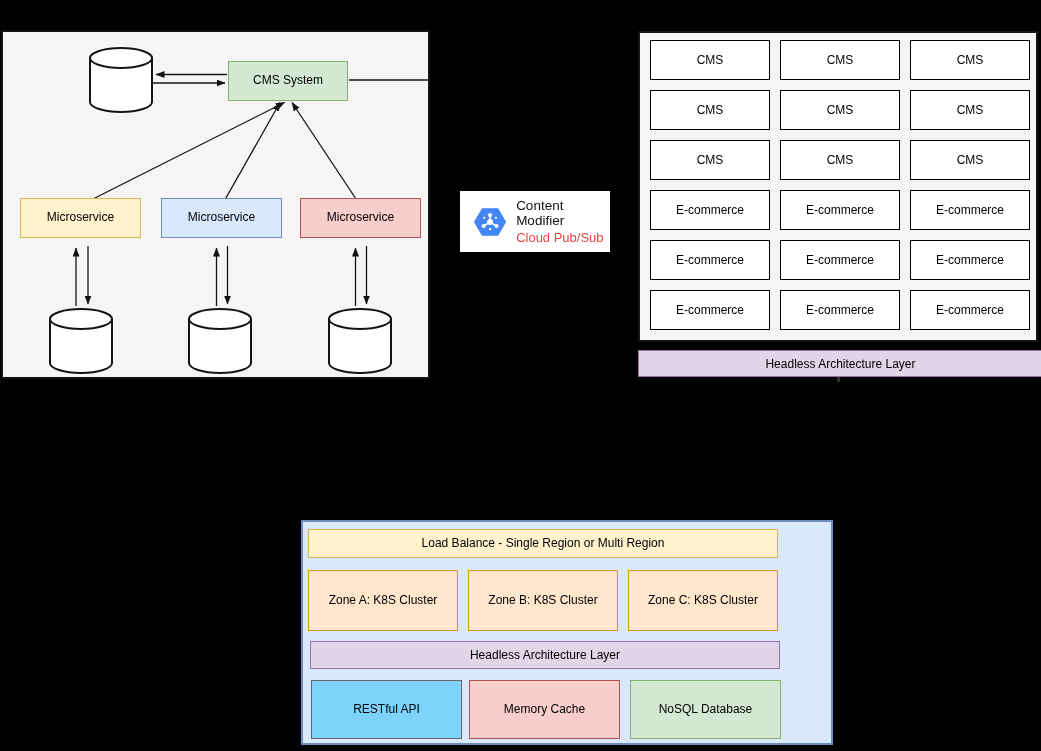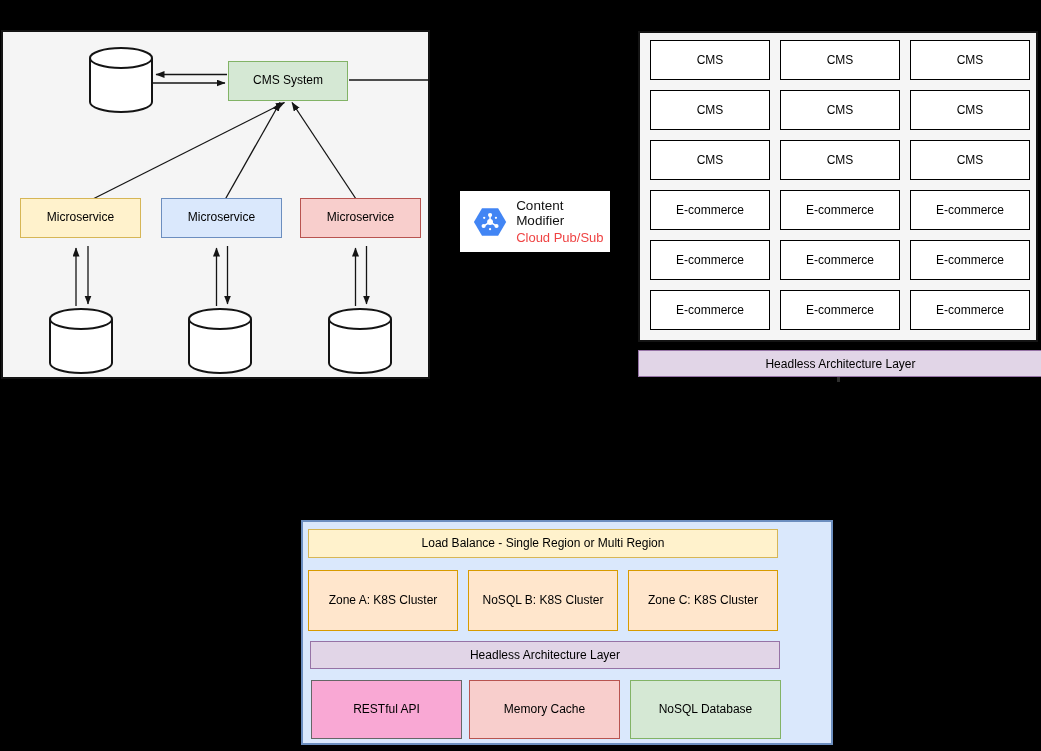--- a/index.html
+++ b/index.html
@@ -45,21 +45,21 @@
              display:flex;align-items:center;justify-content:center;font-size:12px;}
   .layer-right{left:638px;top:350px;width:405px;height:27px;}
   .stub{position:absolute;left:837px;top:377px;width:3px;height:5px;background:#2e2e2e;}
 
   
   .lb{left:5px;top:7px;width:470px;height:29px;background:#fff2cc;border:1px solid #d6b656;}
   .zone{top:48px;width:150px;height:61px;background:#ffe6cc;border:1px solid #d79b00;}
   .zone-a{left:5px;}.zone-b{left:165px;}.zone-c{left:325px;}
   .layer-bottom{left:7px;top:119px;width:470px;height:28px;}
   .svc{top:158px;width:151px;height:59px;}
-  .svc-1{left:8px;background:#f9a8d4;border:1px solid #666;}
+  .svc-1{left:8px;background:#7dd3fc;border:1px solid #666;}
   .svc-2{left:166px;background:#f8cecc;border:1px solid #b85450;}
   .svc-3{left:327px;background:#d5e8d4;border:1px solid #82b366;}
 
   svg.overlay{position:absolute;left:0;top:0;pointer-events:none;}
   .conn{stroke:#141414;stroke-width:1.3;fill:none;}
   .cyl{fill:#fff;stroke:#141414;stroke-width:2;}
 </style>
 </head>
 <body>
 
@@ -157,21 +157,21 @@
     <div class="cell">E-commerce</div>
     <div class="cell">E-commerce</div>
   </div>
 
   <div class="layer-bar layer-right">Headless Architecture Layer</div>
   <div class="stub"></div>
 
   <div class="panel bottom-panel">
     <div class="node lb">Load Balance - Single Region or Multi Region</div>
     <div class="node zone zone-a">Zone A: K8S Cluster</div>
-    <div class="node zone zone-b">NoSQL B: K8S Cluster</div>
+    <div class="node zone zone-b">Zone B: K8S Cluster</div>
     <div class="node zone zone-c">Zone C: K8S Cluster</div>
     <div class="layer-bar layer-bottom">Headless Architecture Layer</div>
     <div class="node svc svc-1">RESTful API</div>
     <div class="node svc svc-2">Memory Cache</div>
     <div class="node svc svc-3">NoSQL Database</div>
   </div>
 
 </div>
 
 </body></html>

